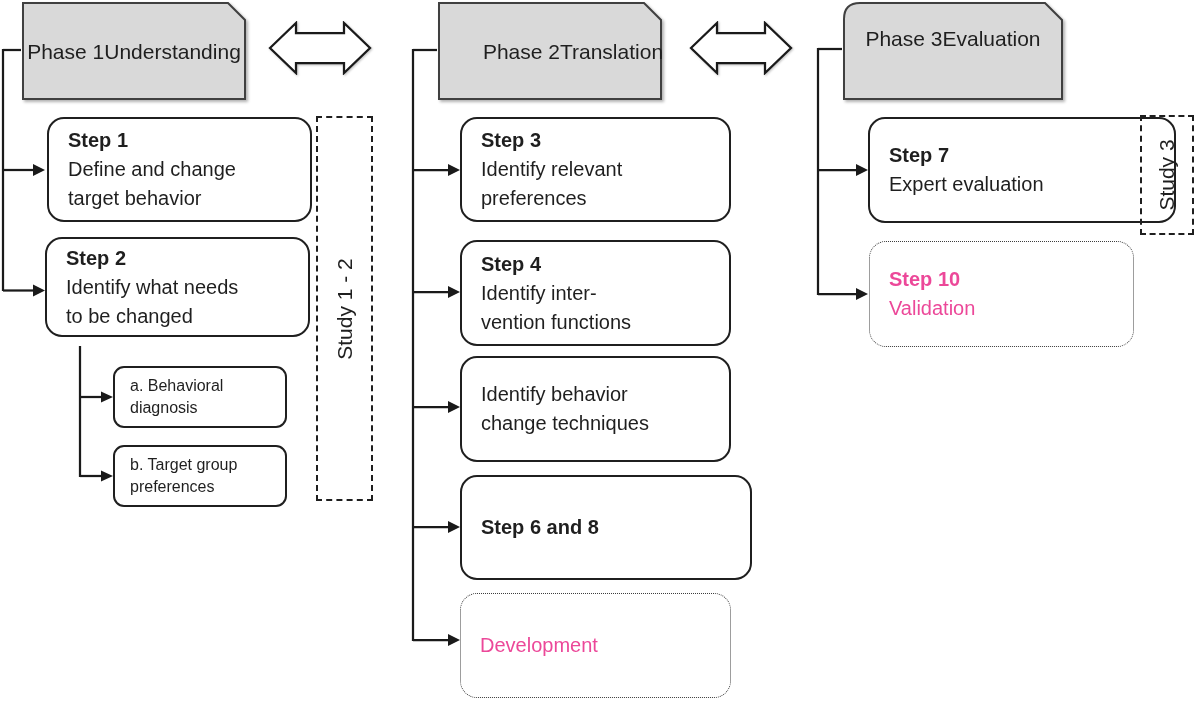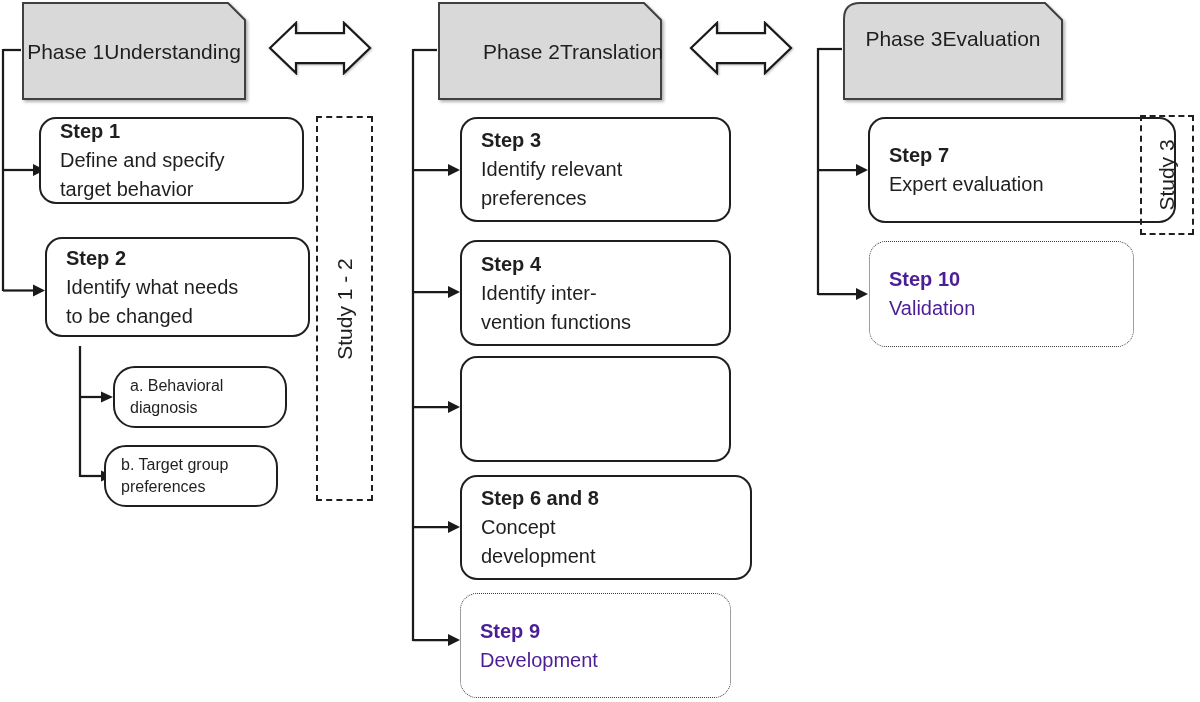--- a/index.html
+++ b/index.html
@@ -56,30 +56,30 @@
     flex-direction: column;
     justify-content: center;
     padding: 6px 10px 6px 19px;
     font-size: 20px;
     line-height: 29px;
   }
   .step .step-title { font-weight: 700; }
   .step .step-body { white-space: pre-line; }
   .step.dotted {
     border: 1.5px dotted #3d3d3d;
-    color: #4c1d95;
+    color: #ec4899;
   }
 
   
   .substep {
     position: absolute;
     box-sizing: border-box;
     background: #ffffff;
     border: 2px solid #1f1f1f;
-    border-radius: 22px;
+    border-radius: 11px;
     display: flex;
     align-items: center;
     padding: 4px 8px 4px 15px;
     font-size: 16px;
     line-height: 22px;
   }
   .substep .substep-text { white-space: pre-line; }
 
   
   .study {
@@ -179,38 +179,38 @@
   </div>
 
   <svg class="double-arrow" style="left:268px; top:21px" width="104" height="54" viewBox="0 0 104 54">
     <polygon points="2,27 28,2 28,12 76,12 76,2 102,27 76,52 76,42 28,42 28,52" fill="#ffffff" stroke="#1a1a1a" stroke-width="2.25"></polygon>
   </svg>
 
   <svg class="double-arrow" style="left:689px; top:21px" width="104" height="54" viewBox="0 0 104 54">
     <polygon points="2,27 28,2 28,12 76,12 76,2 102,27 76,52 76,42 28,42 28,52" fill="#ffffff" stroke="#1a1a1a" stroke-width="2.25"></polygon>
   </svg>
 
-  <div class="step" style="left:39px; top:117px; width:265px; height:87px">
+  <div class="step" style="left:47px; top:117px; width:265px; height:105px">
     <div class="step-title">Step 1</div>
-    <div class="step-body">Define and specify
+    <div class="step-body">Define and change
 target behavior</div>
   </div>
 
   <div class="step" style="left:45px; top:237px; width:265px; height:100px">
     <div class="step-title">Step 2</div>
     <div class="step-body">Identify what needs
 to be changed</div>
   </div>
 
   <div class="substep" style="left:113px; top:366px; width:174px; height:62px">
     <div class="substep-text">a. Behavioral
 diagnosis</div>
   </div>
 
-  <div class="substep" style="left:104px; top:445px; width:174px; height:62px">
+  <div class="substep" style="left:113px; top:445px; width:174px; height:62px">
     <div class="substep-text">b. Target group
 preferences</div>
   </div>
 
   <div class="study" style="left:316px; top:116px; width:57px; height:385px">
     <div class="study-label">Study 1 - 2</div>
   </div>
 
   <div class="step" style="left:460px; top:117px; width:271px; height:105px">
     <div class="step-title">Step 3</div>
@@ -218,30 +218,29 @@
 preferences</div>
   </div>
 
   <div class="step" style="left:460px; top:240px; width:271px; height:106px">
     <div class="step-title">Step 4</div>
     <div class="step-body">Identify inter-
 vention functions</div>
   </div>
 
   <div class="step" style="left:460px; top:356px; width:271px; height:106px">
+    <div class="step-body">Identify behavior
+change techniques</div>
   </div>
 
   <div class="step" style="left:460px; top:475px; width:292px; height:105px">
     <div class="step-title">Step 6 and 8</div>
-    <div class="step-body">Concept
-development</div>
   </div>
 
   <div class="step dotted" style="left:460px; top:593px; width:271px; height:105px">
-    <div class="step-title">Step 9</div>
     <div class="step-body">Development</div>
   </div>
 
   <div class="step" style="left:868px; top:117px; width:308px; height:106px">
     <div class="step-title">Step 7</div>
     <div class="step-body">Expert evaluation</div>
   </div>
 
   <div class="step dotted" style="left:869px; top:241px; width:265px; height:106px">
     <div class="step-title">Step 10</div>

